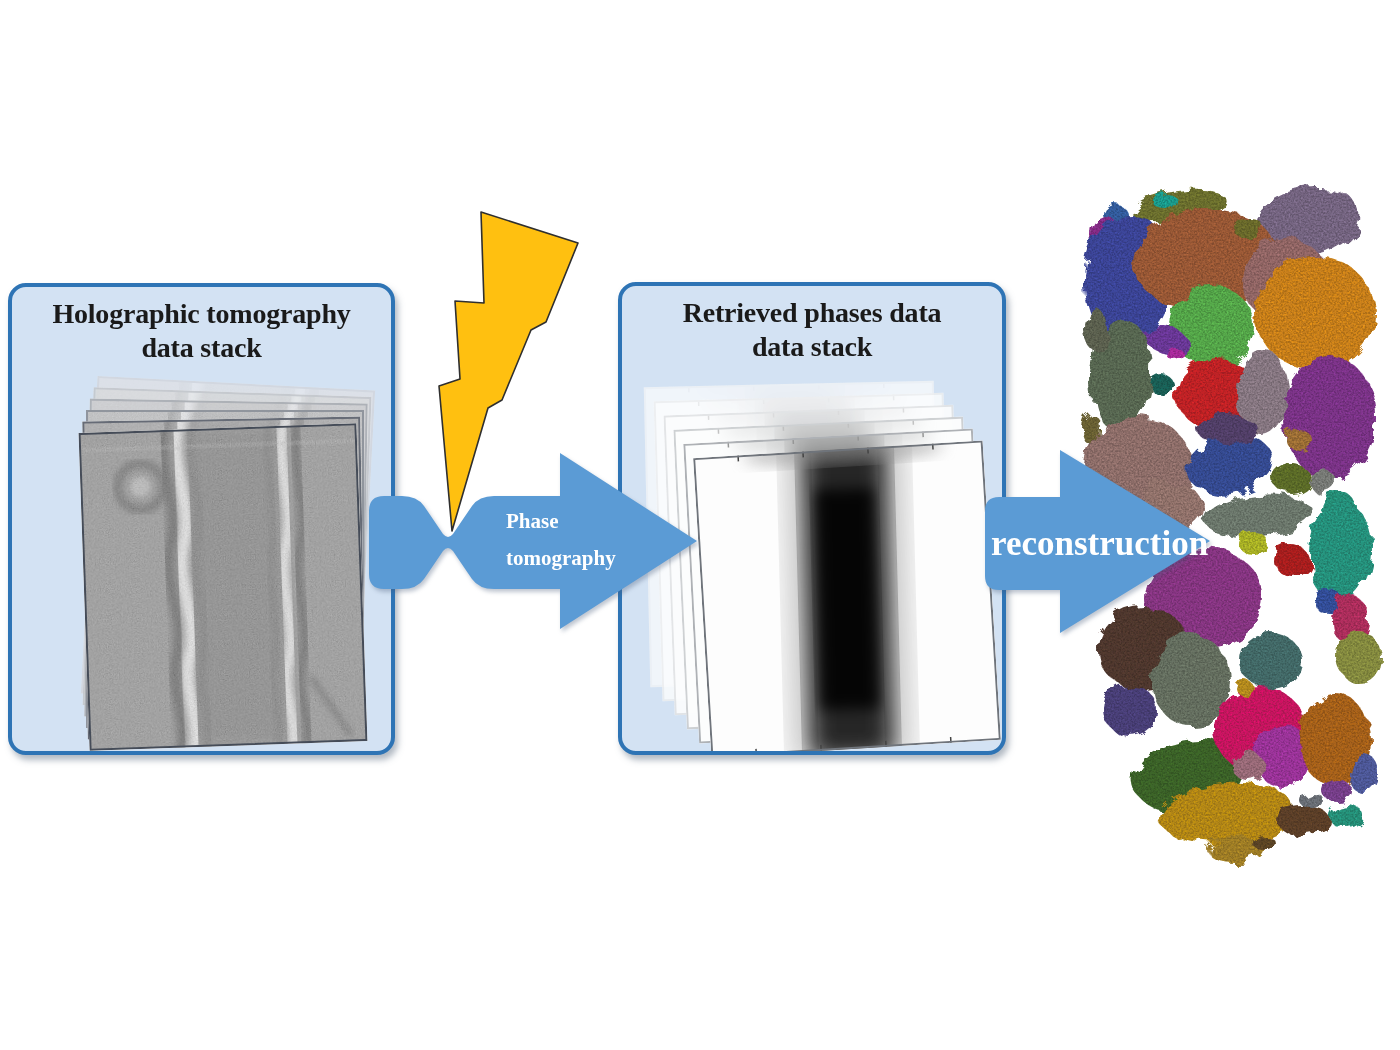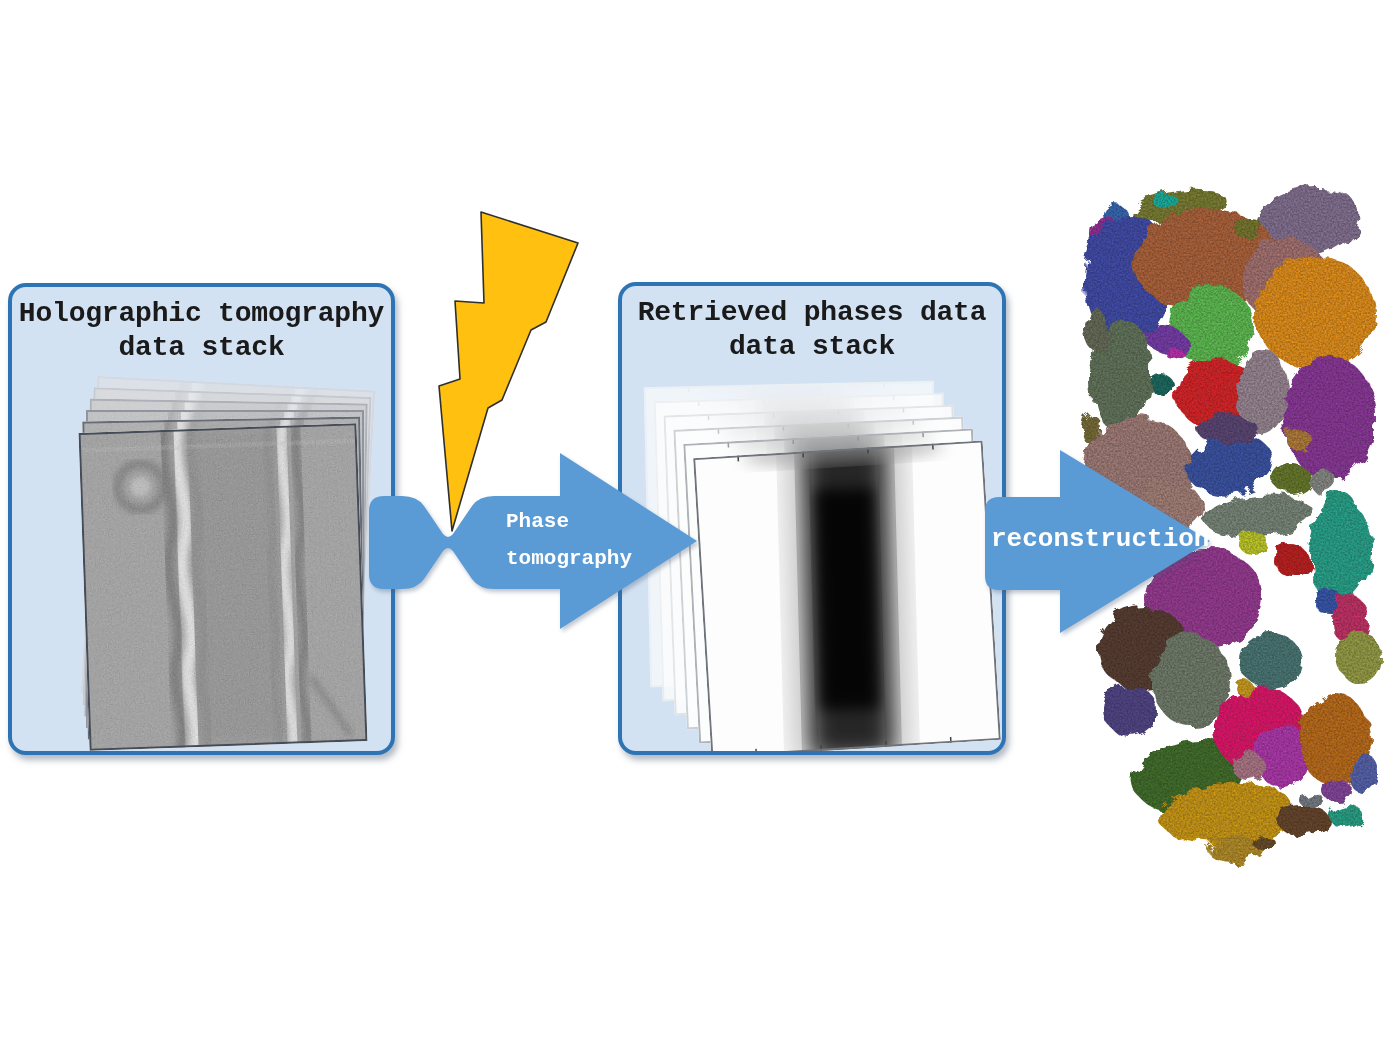--- a/index.html
+++ b/index.html
@@ -1,36 +1,36 @@
 <!DOCTYPE html>
 <html style="--box_fill: #d3e2f3; --box_border: #2e74b5; --arrow_blue: #5b9bd5; --bolt_yellow: #ffc010; --title_text: #1a1a1a; --label_text: #ffffff;"><head>
 <meta charset="utf-8">
 <style>
   html,body{margin:0;padding:0;background:#fff;}
   #canvas{position:relative;width:1400px;height:1050px;background:#fff;overflow:hidden;
-          font-family:Liberation Mono, monospace;}
+          font-family:Liberation Serif, serif;}
   .box{position:absolute;box-sizing:border-box;border:4px solid var(--box_border,#2e74b5);
        background:var(--box_fill,#d3e2f3);border-radius:18px;
        box-shadow:3px 5px 6px rgba(100,115,135,.5);overflow:hidden;}
   #left-box{left:8px;top:283px;width:387px;height:472px;}
   #middle-box{left:618px;top:282px;width:388px;height:473px;}
   .box-title{position:absolute;top:10px;left:0;right:0;text-align:center;font-weight:700;
              font-size:28px;line-height:1.2;color:var(--title_text,#1a1a1a);letter-spacing:-.2px;}
   .box-title span{display:block;}
   .page{position:absolute;box-sizing:border-box;}
   .holo-page{left:72px;top:141px;width:278px;height:318px;background:#e9ebee;}
   .phase-page{left:80px;top:163px;width:290px;height:300px;background:#fbfcfd;}
   .page svg{display:block;width:100%;height:100%;}
   #overlay{position:absolute;left:0;top:0;width:1400px;height:1050px;z-index:50;pointer-events:none;}
   .arrow{fill:var(--arrow_blue,#5b9bd5);filter:drop-shadow(2px 3px 2px rgba(70,90,120,.35));}
   .bolt{fill:var(--bolt_yellow,#ffc010);stroke:#2f2f2f;stroke-width:1.6;stroke-linejoin:round;}
   .arrow-label{position:absolute;z-index:60;color:var(--label_text,#ffffff);font-weight:700;pointer-events:none;}
   .arrow-label span{display:block;}
   #phase-label{left:506px;top:503px;font-size:21px;line-height:37px;}
-  #recon-label{left:991px;top:524px;font-size:26px;}
+  #recon-label{left:991px;top:524px;font-size:35px;}
   #recon{position:absolute;left:1078px;top:178px;width:322px;height:700px;z-index:5;}
   #defs-holder{position:absolute;width:0;height:0;overflow:hidden;}
 </style>
 </head>
 <body>
 
 <svg id="defs-holder" aria-hidden="true">
   <defs>
     <filter id="b2">
         <feGaussianBlur stdDeviation="2"></feGaussianBlur>

